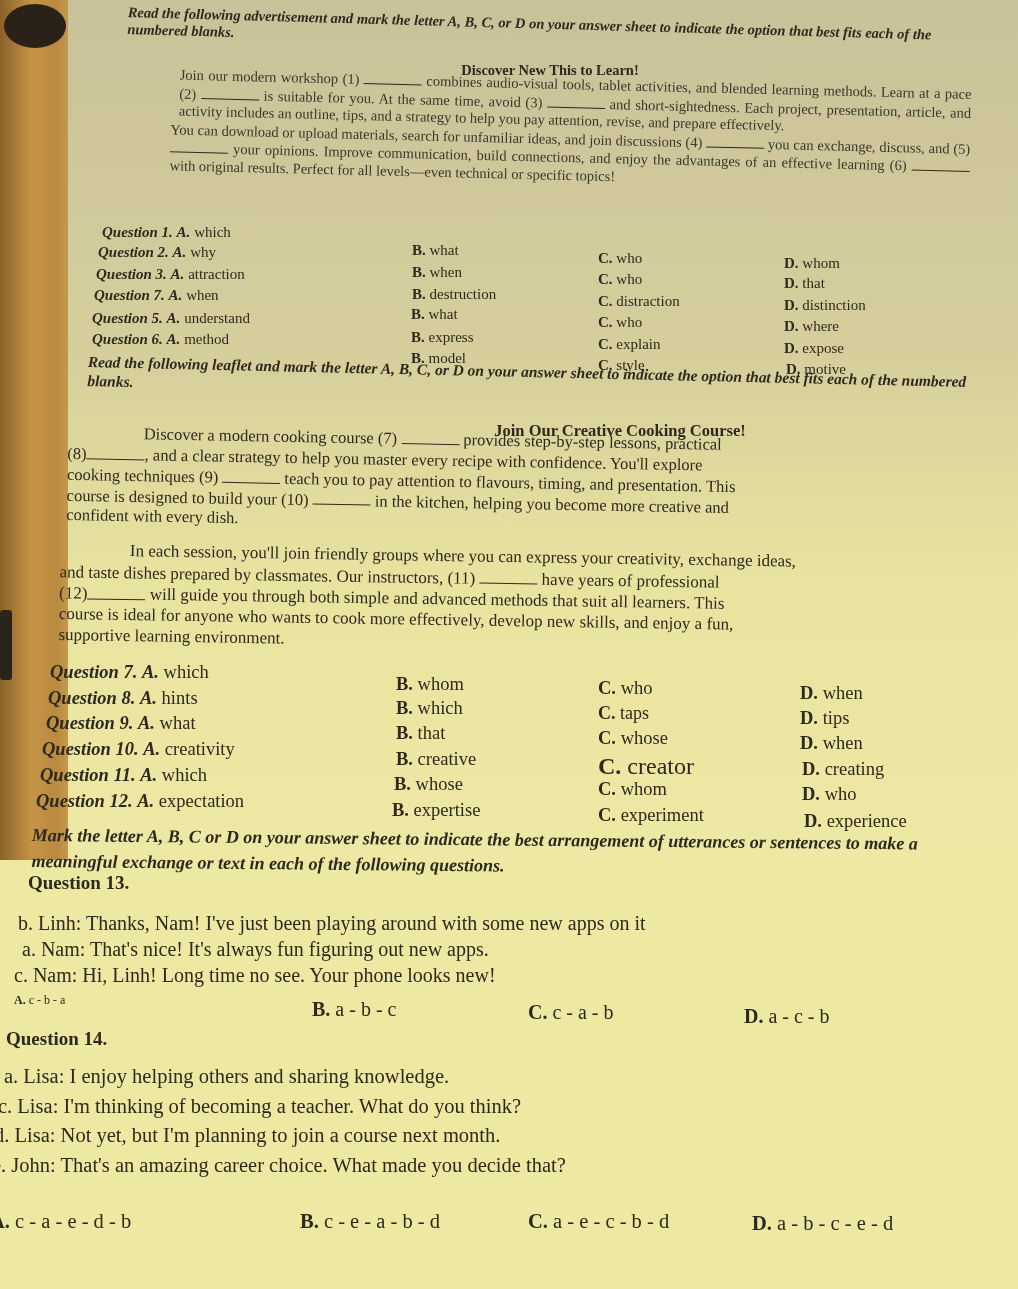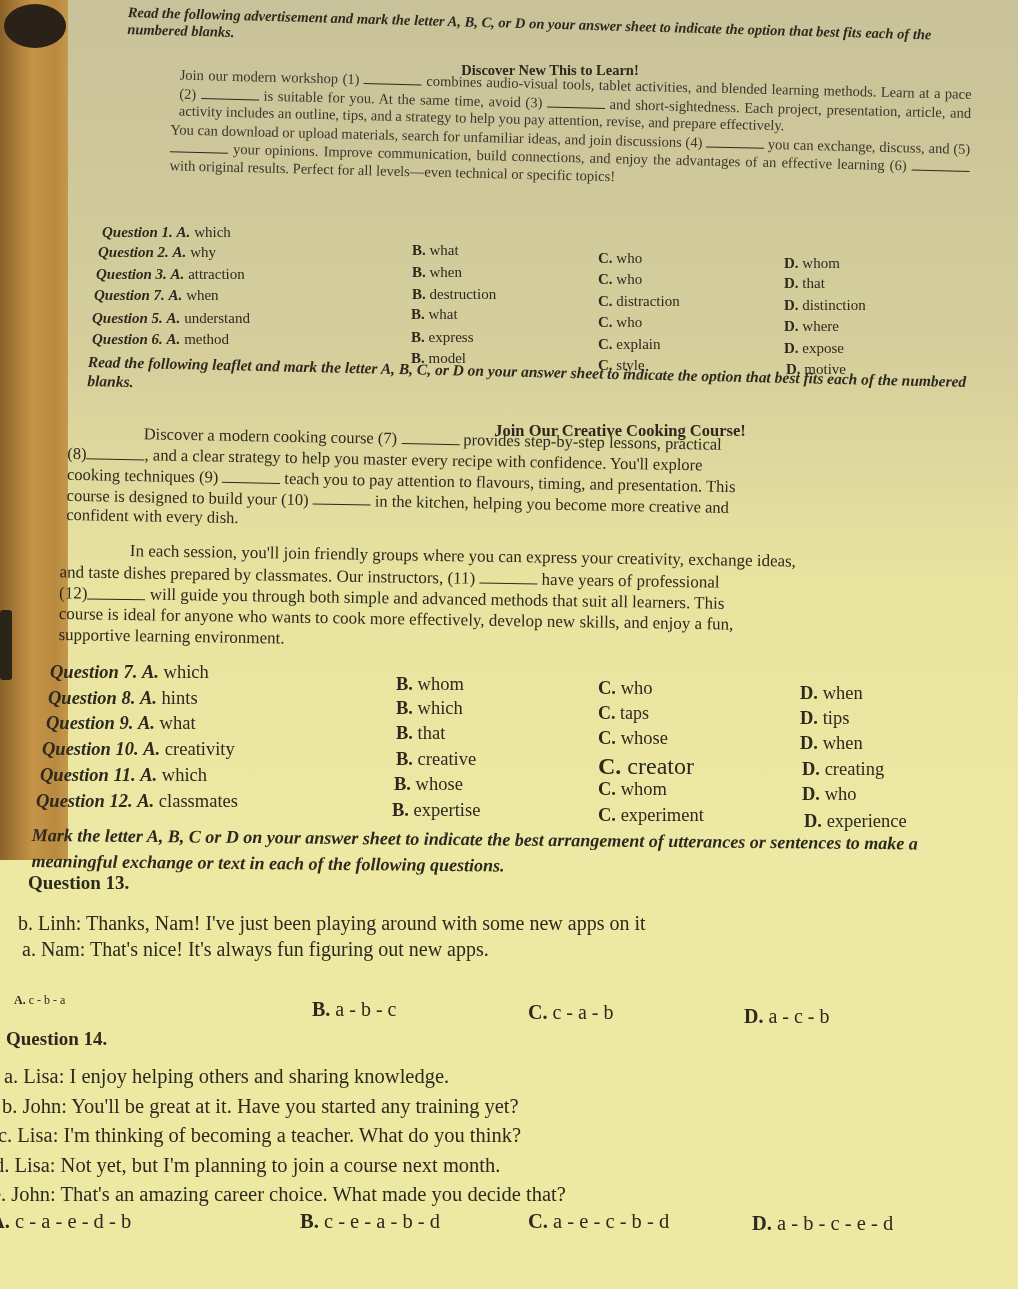--- a/index.html
+++ b/index.html
@@ -190,21 +190,21 @@
   <span>creativity</span>
 </div>
 <div class="row blk" style="left:40px; top:765px; font-size:18.5px;">
   <span class="qlabel">Question 11.</span>
   <span class="qlabel">A.</span>
   <span>which</span>
 </div>
 <div class="row blk" style="left:36px; top:791px; font-size:18.5px;">
   <span class="qlabel">Question 12.</span>
   <span class="qlabel">A.</span>
-  <span>classmates</span>
+  <span>expectation</span>
 </div>
 
 <div class="row blk opt" style="left:396px; top:674px; font-size:18.5px;"><b>B.</b> <span>whom</span></div>
 <div class="row blk opt" style="left:598px; top:678px; font-size:18.5px;"><b>C.</b> <span>who</span></div>
 <div class="row blk opt" style="left:800px; top:683px; font-size:18.5px;"><b>D.</b> <span>when</span></div>
 
 <div class="row blk opt" style="left:396px; top:698px; font-size:18.5px;"><b>B.</b> <span>which</span></div>
 <div class="row blk opt" style="left:598px; top:703px; font-size:18px;"><b>C.</b> <span>taps</span></div>
 <div class="row blk opt" style="left:800px; top:708px; font-size:18.5px;"><b>D.</b> <span>tips</span></div>
 
@@ -224,32 +224,32 @@
 <div class="row blk opt" style="left:598px; top:805px; font-size:18.5px;"><b>C.</b> <span>experiment</span></div>
 <div class="row blk opt" style="left:804px; top:811px; font-size:18.5px;"><b>D.</b> <span>experience</span></div>
 
 <div class="blk instr" style="left:32px; top:822px; width:970px; font-size:18px; line-height:26px; transform:rotate(0.55deg); transform-origin:0 0;">Mark the letter A, B, C or D on your answer sheet to indicate the best arrangement of utterances or sentences to make a meaningful exchange or text in each of the following questions.</div>
 
 <div class="blk qlabel" style="left:28px; top:872px; font-size:19px; font-style:normal;">Question 13.</div>
 
 <div class="blk" style="left:18px; top:910px; font-size:20px; line-height:26px;">
   <div>b. Linh: Thanks, Nam! I've just been playing around with some new apps on it</div>
   <div style="padding-left:4px;">a. Nam: That's nice! It's always fun figuring out new apps.</div>
+  <div style="margin-left:-4px;">c. Nam: Hi, Linh! Long time no see. Your phone looks new!</div>
 </div>
 
 <div class="row blk opt" style="left:14px; top:993px; font-size:12px;"><b>A.</b> <span>c - b - a</span></div>
 <div class="row blk opt" style="left:312px; top:998px; font-size:20px;"><b>B.</b> <span>a - b - c</span></div>
 <div class="row blk opt" style="left:528px; top:1001px; font-size:20px;"><b>C.</b> <span>c - a - b</span></div>
 <div class="row blk opt" style="left:744px; top:1005px; font-size:20px;"><b>D.</b> <span>a - c - b</span></div>
 
 <div class="blk qlabel" style="left:6px; top:1028px; font-size:19px; font-style:normal;">Question 14.</div>
 
 <div class="blk" style="left:2px; top:1062px; font-size:20.5px; line-height:29.5px;">
   <div style="padding-left:2px;">a. Lisa: I enjoy helping others and sharing knowledge.</div>
-  <div>b. John: You'll be great at it. Have you started any training yet?</div>
   <div style="margin-left:-4px;">c. Lisa: I'm thinking of becoming a teacher. What do you think?</div>
   <div style="margin-left:-8px;">d. Lisa: Not yet, but I'm planning to join a course next month.</div>
   <div style="margin-left:-10px;">e. John: That's an amazing career choice. What made you decide that?</div>
 </div>
 
 <div class="row blk opt" style="left:-10px; top:1210px; font-size:20.5px;"><b>A.</b> <span>c - a - e - d - b</span></div>
 <div class="row blk opt" style="left:300px; top:1210px; font-size:20.5px;"><b>B.</b> <span>c - e - a - b - d</span></div>
 <div class="row blk opt" style="left:528px; top:1210px; font-size:20.5px;"><b>C.</b> <span>a - e - c - b - d</span></div>
 <div class="row blk opt" style="left:752px; top:1212px; font-size:20.5px;"><b>D.</b> <span>a - b - c - e - d</span></div>
 

